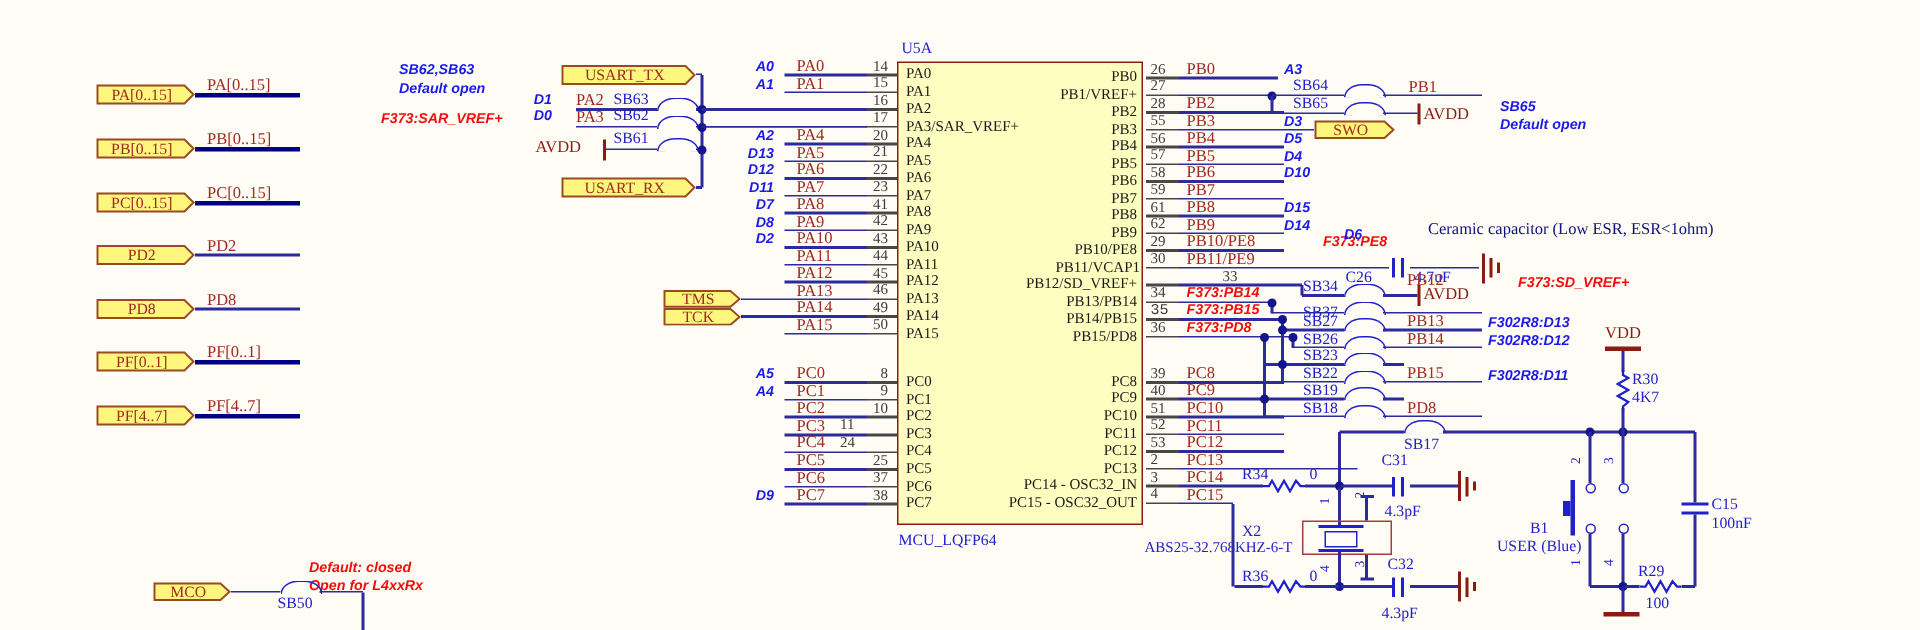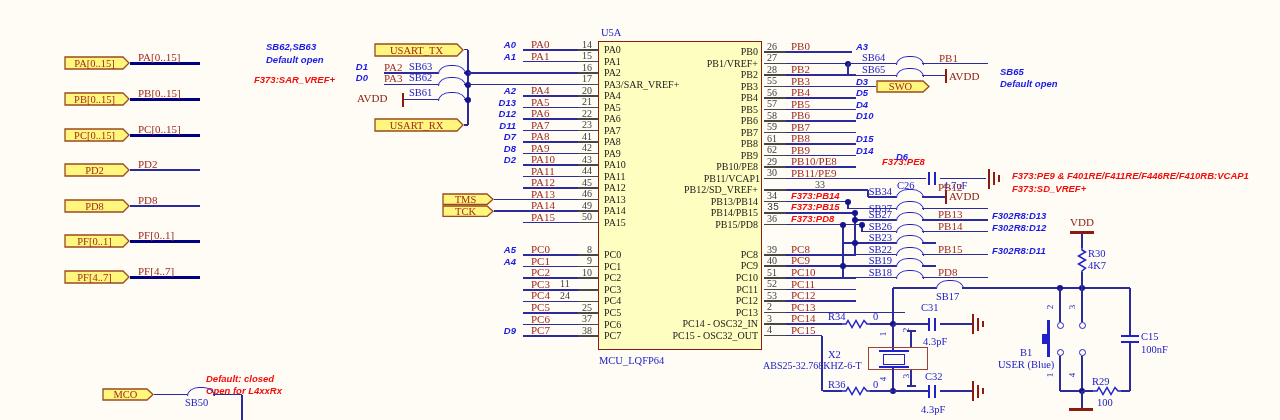--- a/index.html
+++ b/index.html
@@ -50,21 +50,21 @@
 
   <div class="t ref" style="left:862px;top:52px;">SB64</div>
   <div class="t ref" style="left:862px;top:64px;">SB65</div>
   <div class="t net" style="left:939px;top:52px;">PB1</div>
   <div class="t dred" style="left:949px;top:70px;">AVDD</div>
   <div class="t blueann" style="left:1000px;top:66px;">SB65</div>
   <div class="t blueann" style="left:1000px;top:78px;">Default open</div>
 
   <div class="t ref" style="left:897px;top:180px;">C26</div>
   <div class="t ref" style="left:943px;top:180px;">4.7uF</div>
-  <div class="t redann" style="left:1012px;top:170px;">F373:PE9 &amp; F401RE/F411RE/F446RE/F410RB:VCAP1</div>
+  <div class="t navy" style="left:952px;top:147px;">Ceramic capacitor (Low ESR, ESR&lt;1ohm)</div>
   <div class="t redann" style="left:1012px;top:183px;">F373:SD_VREF+</div>
   <div class="t redann" style="left:882px;top:156px;">F373:PE8</div>
   <div class="t dred" style="left:949px;top:190px;">AVDD</div>
 
   <div class="t ref" style="left:936px;top:291px;">SB17</div>
 
   <div class="t ref" style="left:828px;top:311px;">R34</div>
   <div class="t ref" style="left:873px;top:311px;">0</div>
   <div class="t ref" style="left:921px;top:302px;">C31</div>
   <div class="t ref" style="left:923px;top:336px;">4.3pF</div>

